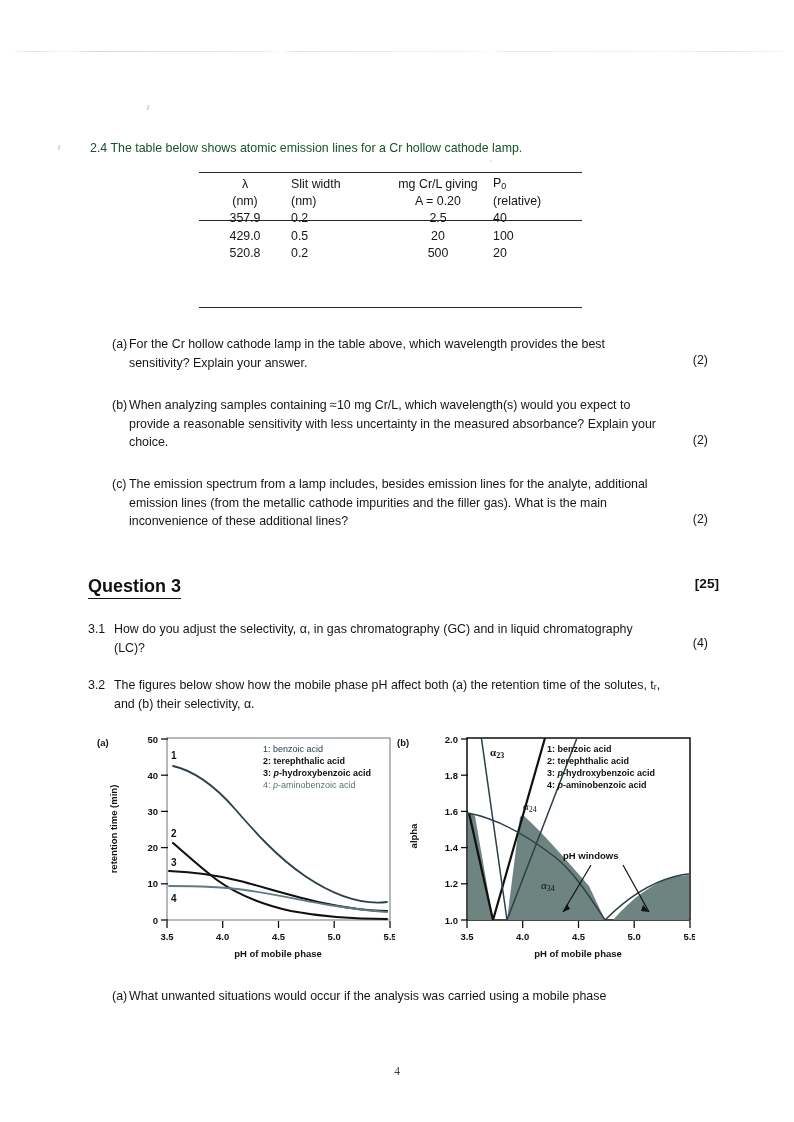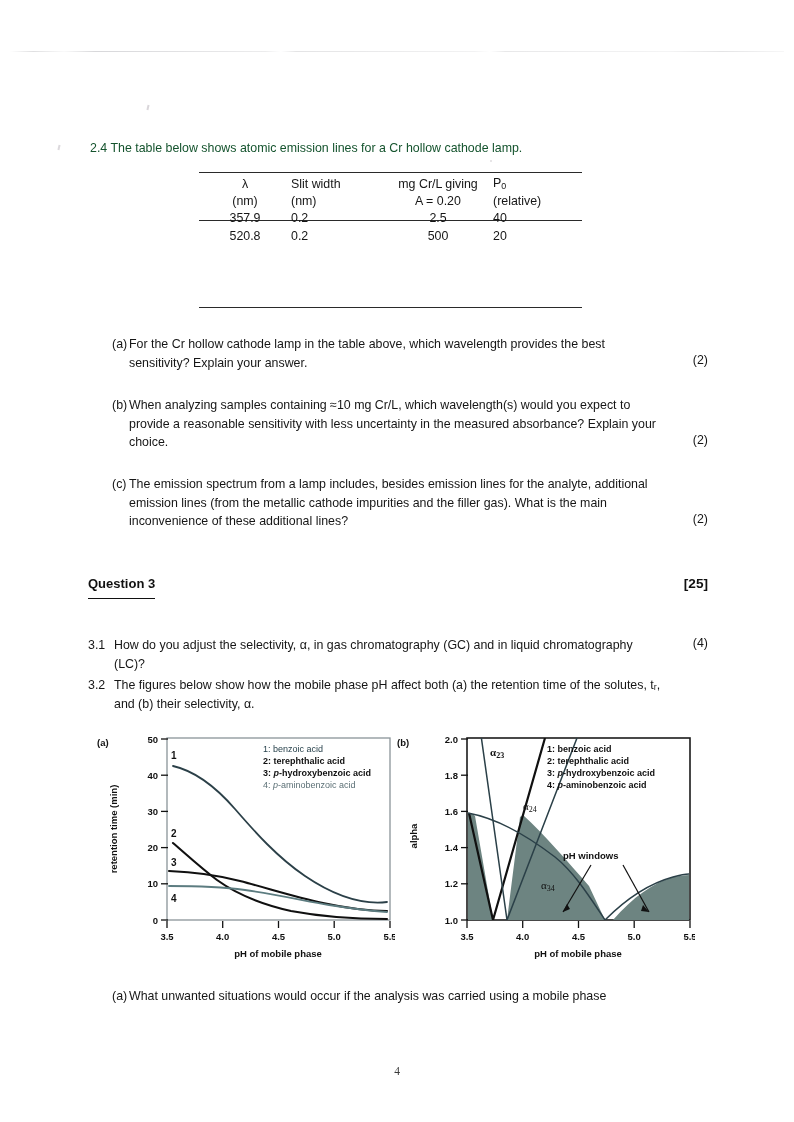--- a/index.html
+++ b/index.html
@@ -61,25 +61,25 @@
   .c-lam{width:92px;text-align:center;}
   .c-slit{width:92px;}
   .c-mg{width:110px;text-align:center;}
   .c-p0{width:89px;text-align:left;}
   .tbl td{height:17.4px;}
   sub{font-size:.72em;vertical-align:-.22em;}
 
   
   .qhead{
     position:absolute;left:88px;top:576px;
-    font-size:13px;font-weight:bold;color:#111;
-    border-bottom:1.6px solid #111;padding-bottom:7px;
+    font-size:18px;font-weight:bold;color:#111;
+    border-bottom:1.6px solid #111;padding-bottom:1px;
   }
   .qmarks{
-    position:absolute;right:86px;top:576px;
+    position:absolute;right:75px;top:576px;
     font-size:13.6px;font-weight:bold;color:#111;padding-left:24px;
   }
 
   
   .figwrap{position:absolute;left:95px;top:731px;width:604px;height:240px;}
   .fig{position:absolute;top:0;}
   .fig.a{left:0;}
   .fig.b{left:300px;}
   .fig svg{display:block;}
 
@@ -120,20 +120,26 @@
       </tr>
     </thead>
     <tbody>
       <tr>
         <td class="c-lam">357.9</td>
         <td class="c-slit">0.2</td>
         <td class="c-mg">2.5</td>
         <td class="c-p0">40</td>
       </tr>
       <tr>
+        <td class="c-lam">429.0</td>
+        <td class="c-slit">0.5</td>
+        <td class="c-mg">20</td>
+        <td class="c-p0">100</td>
+      </tr>
+      <tr>
         <td class="c-lam">520.8</td>
         <td class="c-slit">0.2</td>
         <td class="c-mg">500</td>
         <td class="c-p0">20</td>
       </tr>
     </tbody>
   </table>
 
   <div class="item" style="left:112px;top:335px;width:555px;">
     <span class="lbl">(a)</span>
@@ -149,21 +155,21 @@
 
   <div class="item" style="left:112px;top:475px;width:558px;">
     <span class="lbl">(c)</span>
     <span class="bdy">The emission spectrum from a lamp includes, besides emission lines for the analyte, additional emission lines (from the metallic cathode impurities and the filler gas).  What is the main inconvenience of these additional lines?</span>
   </div>
   <div class="marks" style="top:512px;">(2)</div>
 
   <div class="qhead">Question 3</div>
   <div class="qmarks">[25]</div>
 
-  <div class="item" style="left:88px;top:636px;width:565px;">
+  <div class="item" style="left:88px;top:620px;width:565px;">
     <span class="lbl">3.1</span>
     <span class="bdy" style="padding-left:26px;">How do you adjust the selectivity, α, in gas chromatography (GC) and in liquid chromatography (LC)?</span>
   </div>
   <div class="marks" style="top:636px;">(4)</div>
 
   <div class="item" style="left:88px;top:676px;width:588px;">
     <span class="lbl">3.2</span>
     <span class="bdy" style="padding-left:26px;">The figures below show how the mobile phase pH affect both (a) the retention time of the solutes, tᵣ, and (b) their selectivity, α.</span>
   </div>
 

